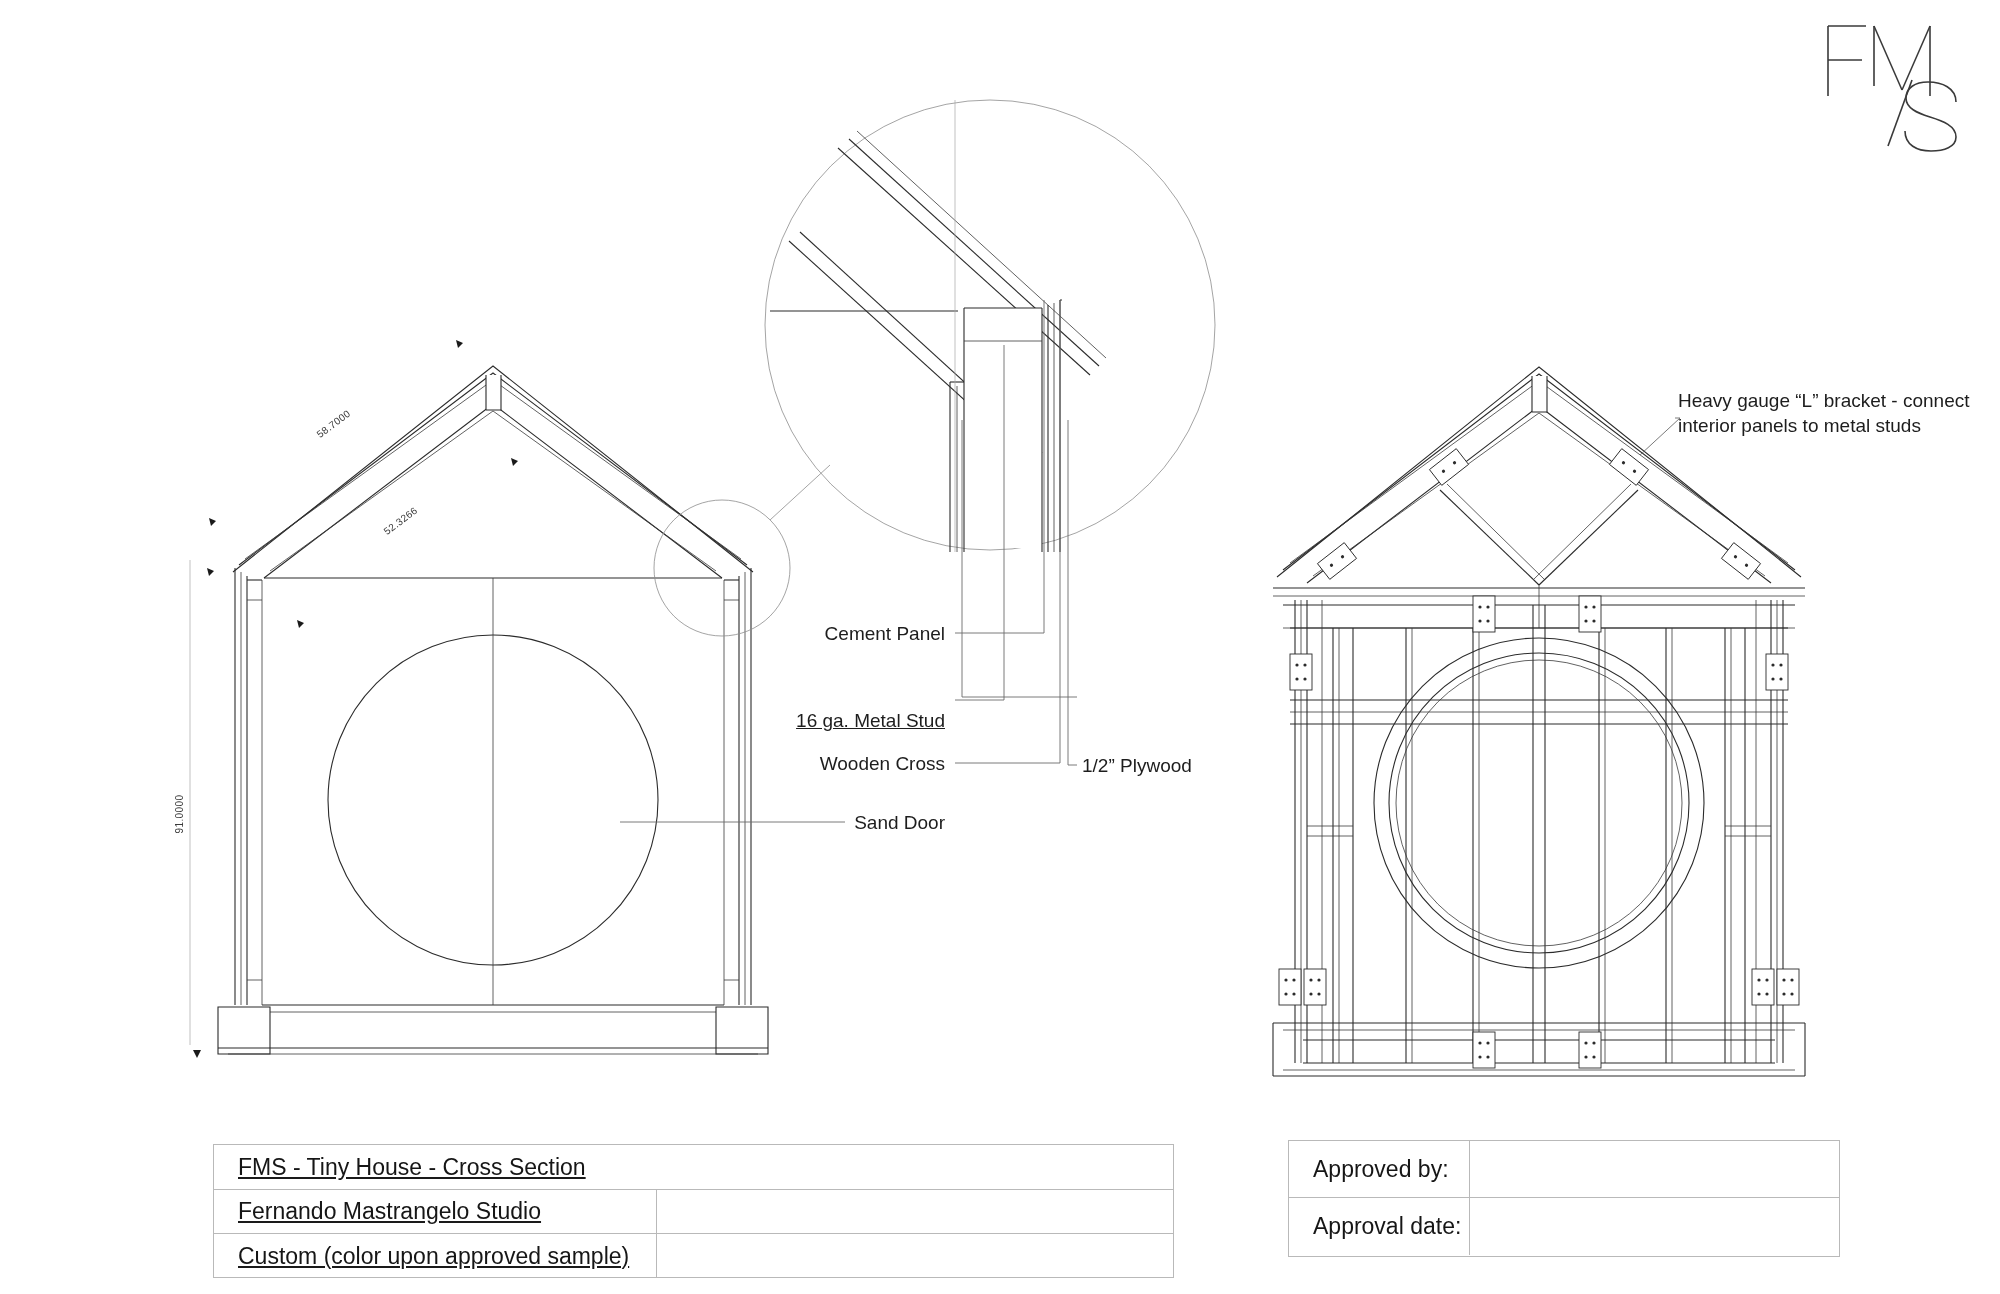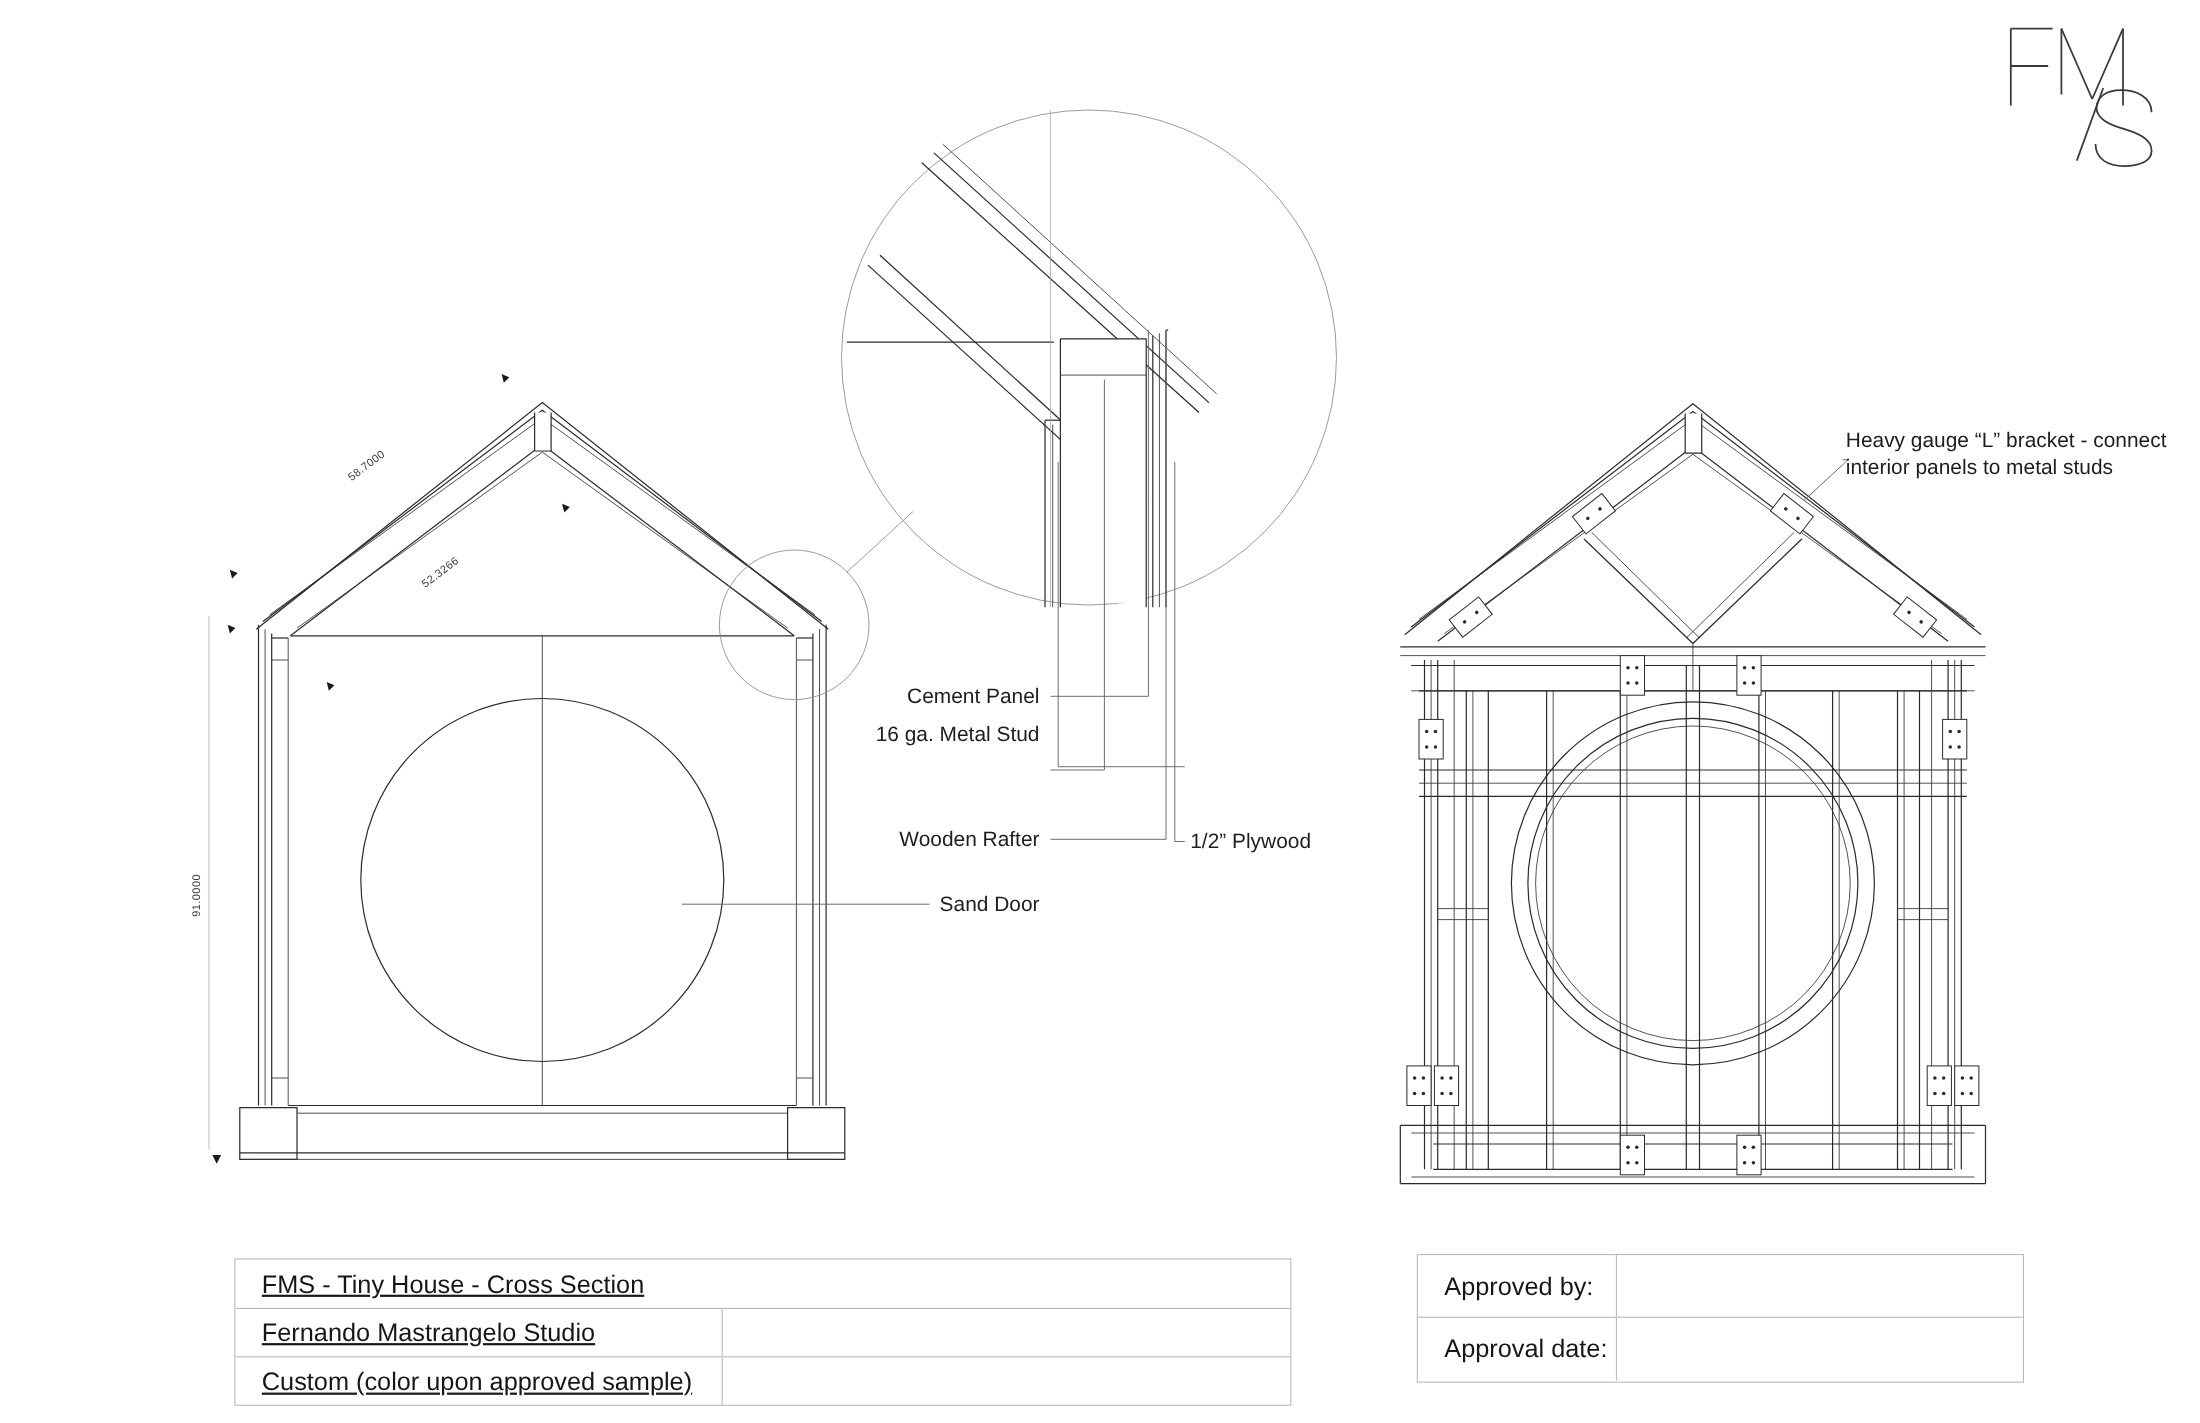--- a/index.html
+++ b/index.html
@@ -452,23 +452,23 @@
         </g>
       </g>
 
       <path class="ln-leader" d="M1640 455 L1680 418 L1675 418"></path>
     </g>
 
   </svg>
 
   <div class="label-text label-right" style="left:560px; top:621px; width:385px;">Cement Panel</div>
 
-  <div class="label-text label-right" style="left:560px; top:656px; width:385px;">16 ga. Metal Stud</div>
-
-  <div class="label-text label-right" style="left:560px; top:751px; width:385px;">Wooden Rafter</div>
+  <div class="label-text label-right" style="left:560px; top:708px; width:385px;text-decoration:underline;">16 ga. Metal Stud</div>
+
+  <div class="label-text label-right" style="left:560px; top:751px; width:385px;">Wooden Cross</div>
 
   <div class="label-text label-right" style="left:560px; top:810px; width:385px;">Sand Door</div>
 
 
   <div class="label-text label-left" style="left:1082px; top:753px; width:230px;">1/2” Plywood</div>
 
   <div class="label-text label-left" style="left:1678px; top:388px; width:320px;">Heavy gauge “L” bracket - connect
 interior panels to metal studs</div>
 
   <div class="dim-text" style="left:318px; top:430px; transform:rotate(-37deg); transform-origin:left center;">58.7000</div>

